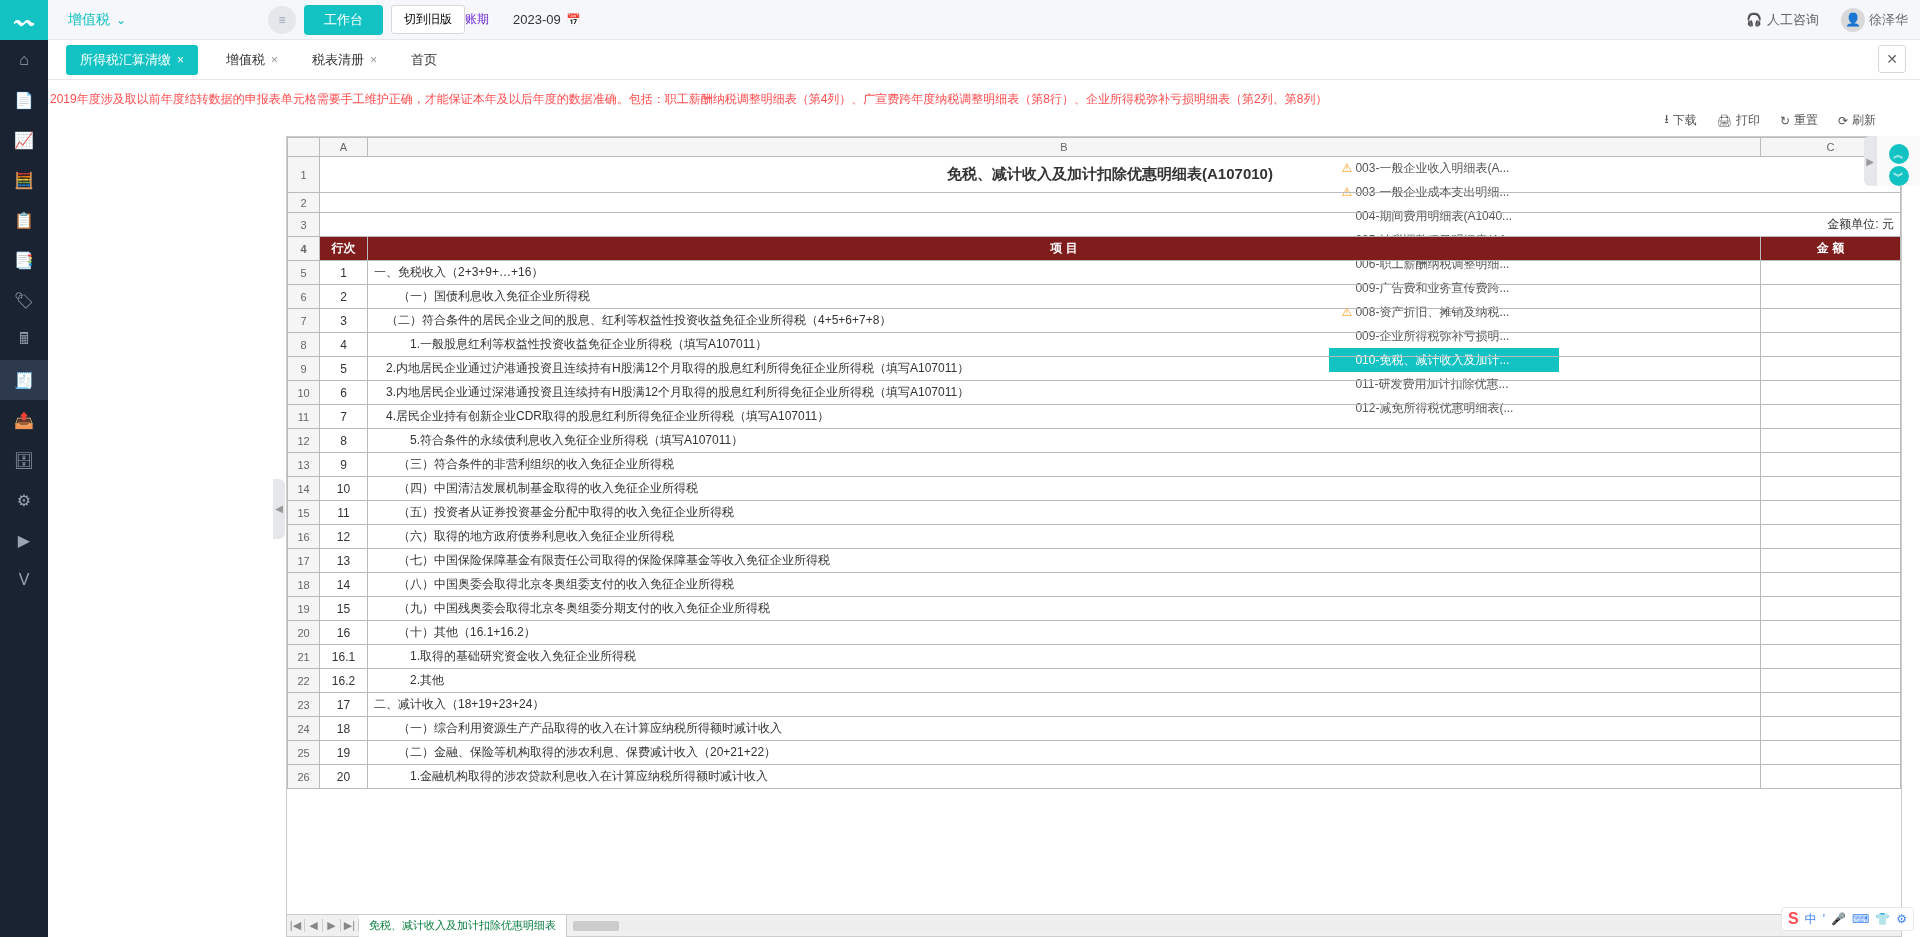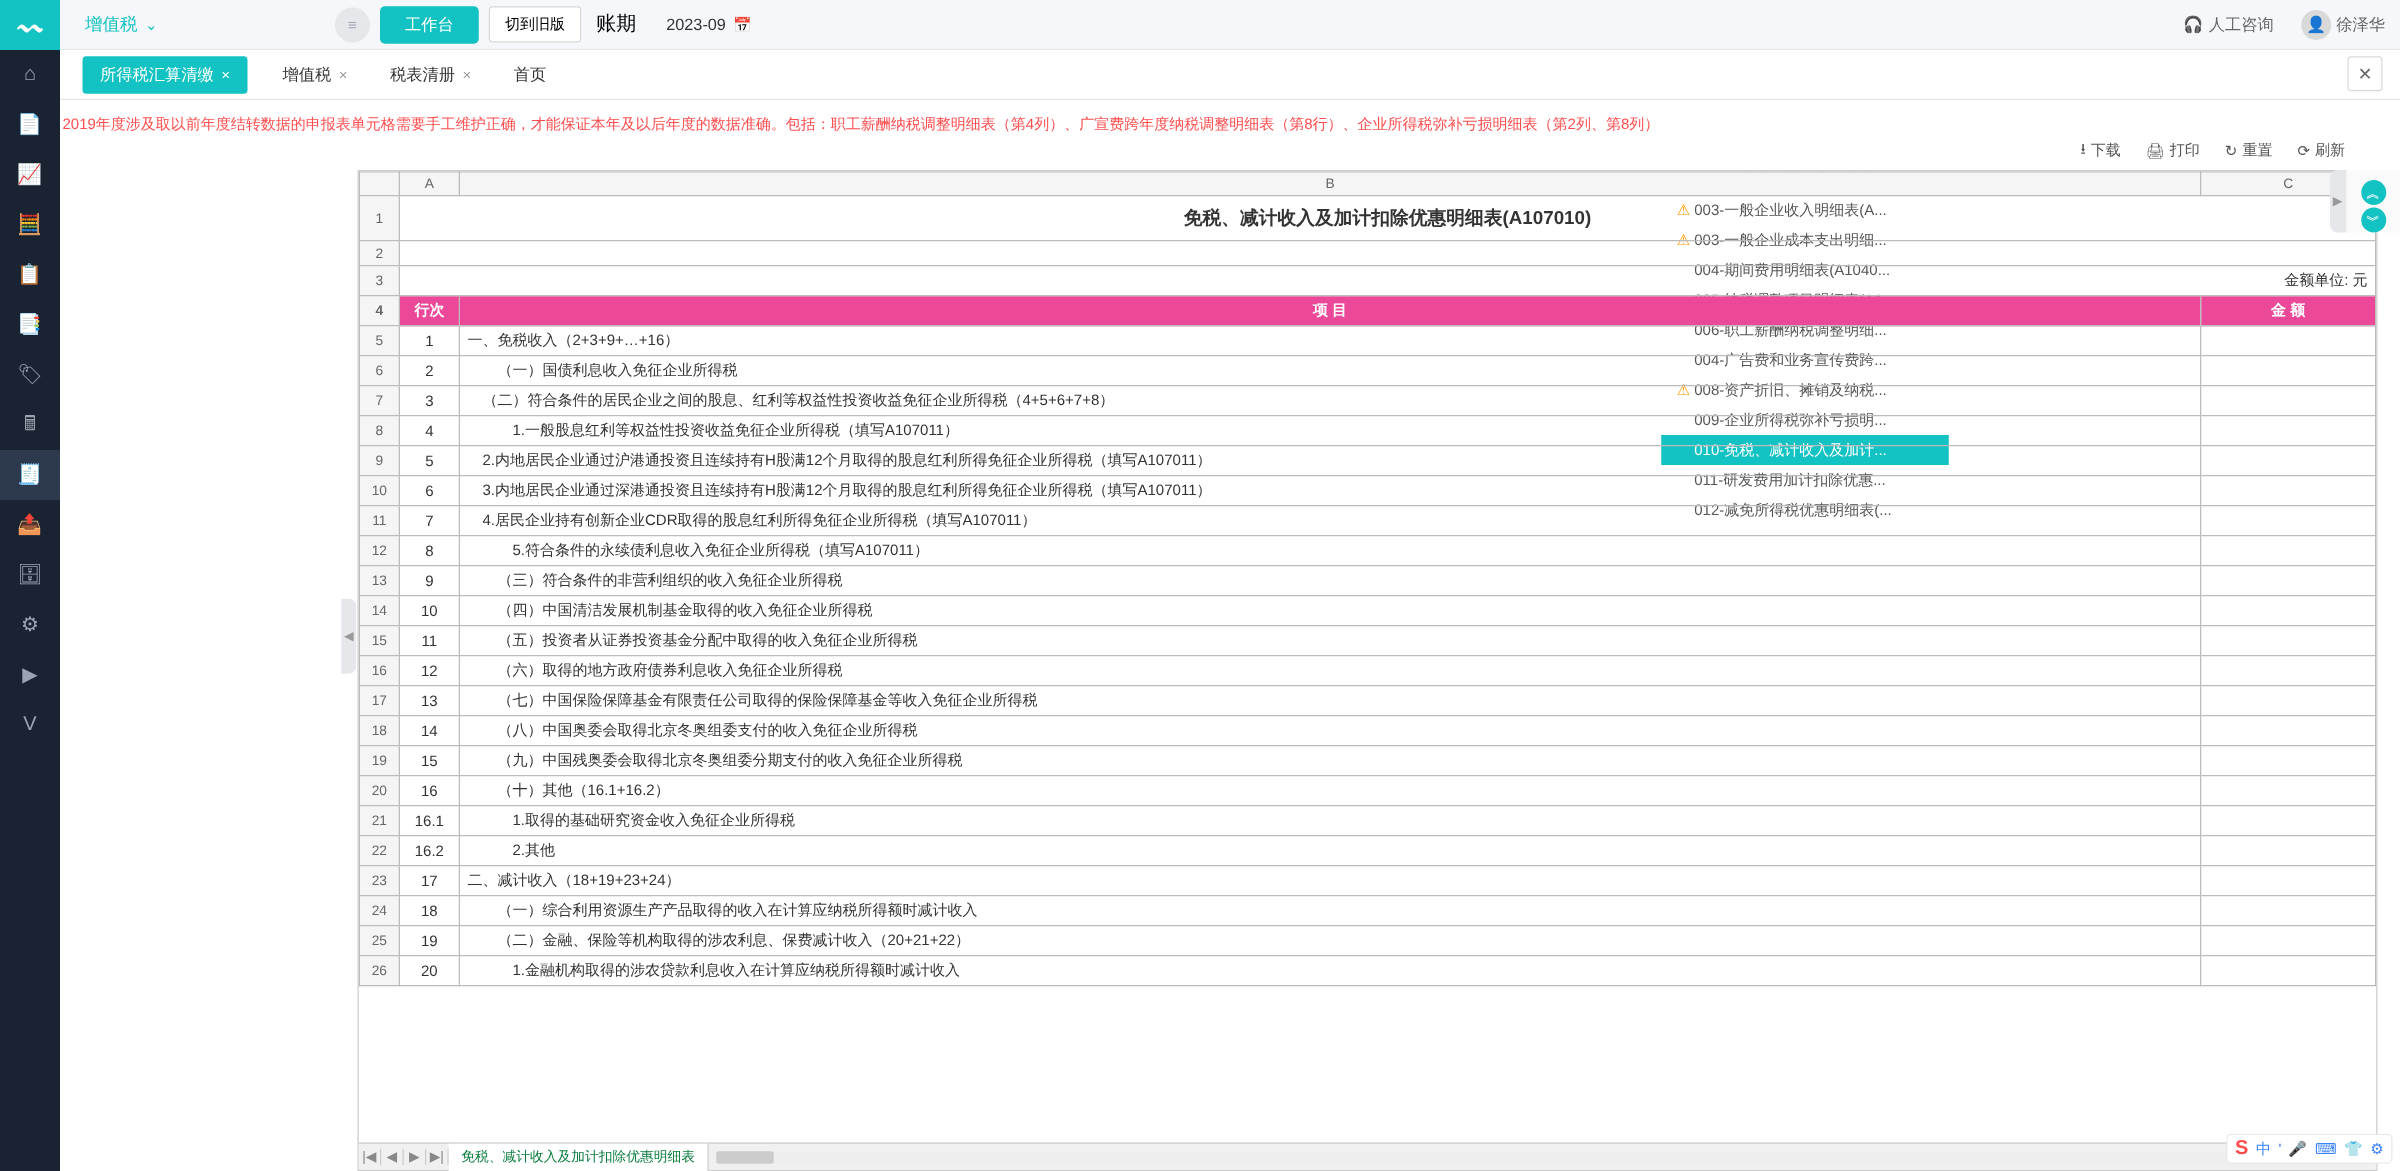--- a/index.html
+++ b/index.html
@@ -9,21 +9,21 @@
 .sidebar-nav .logo { width: 48px; height: 40px; display: flex; align-items: center; justify-content: center; color: #fff; font-size: 20px; }
 .sidebar-nav .nav-icon { width: 48px; height: 40px; display: flex; align-items: center; justify-content: center; color: #9aa4b2; font-size: 16px; cursor: pointer; }
 .sidebar-nav .nav-icon.active { color: #fff; background: #2d3a4d; }
 .main { flex: 1; display: flex; flex-direction: column; }
 .topbar { height: 40px; background: #f5f7fa; display: flex; align-items: center; padding: 0 12px; border-bottom: 1px solid #e5e7eb; }
 .topbar .dropdown { display: flex; align-items: center; gap: 6px; color: #13c2c2; font-size: 14px; padding: 0 8px; cursor: pointer; min-width: 200px; }
 .topbar .chevron { color: #13c2c2; font-size: 12px; }
 .topbar .circle-btn { width: 28px; height: 28px; border-radius: 50%; background: #e5e7eb; display: flex; align-items: center; justify-content: center; margin: 0 8px; cursor: pointer; color: #9aa4b2; }
 .topbar .btn-primary { background: #13c2c2; color: #fff; padding: 6px 20px; border-radius: 4px; border: none; cursor: pointer; font-size: 13px; }
 .topbar .btn-outline { background: #fff; border: 1px solid #d9d9d9; padding: 5px 12px; border-radius: 3px; margin-left: 8px; cursor: pointer; font-size: 12px; }
-.topbar .period-label { margin-left: 12px; color: #000000; font-size: 16px; }
+.topbar .period-label { margin-left: 0; color: #6d28d9; font-size: 12px; }
 .topbar .period-val { margin-left: 24px; color: #333; font-size: 13px; }
 .topbar .cal-icon { margin-left: 6px; color: #13c2c2; cursor: pointer; }
 .topbar .spacer { flex: 1; }
 .topbar .rlink { display: flex; align-items: center; gap: 4px; margin-left: 16px; color: #666; cursor: pointer; font-size: 13px; }
 .topbar .avatar { width: 24px; height: 24px; border-radius: 50%; background: #d9d9d9; display: flex; align-items: center; justify-content: center; color: #9aa4b2; margin-left: 6px; }
 .tabs { height: 40px; display: flex; align-items: center; padding: 0 18px; gap: 22px; border-bottom: 1px solid #e5e7eb; background: #fff; position: relative; }
 .tabs .tab { display: flex; align-items: center; gap: 6px; height: 40px; padding: 0 6px; cursor: pointer; color: #333; font-size: 13px; }
 .tabs .tab.active { background: #13c2c2; color: #fff; padding: 0 14px; border-radius: 3px; height: 30px; }
 .tabs .tab .x { color: #999; font-size: 12px; cursor: pointer; }
 .tabs .tab.active .x { color: #fff; }
@@ -39,21 +39,21 @@
 .doc-list .item .txt { overflow: hidden; text-overflow: ellipsis; }
 .collapse-handle { position: absolute; left: 225px; top: 50%; width: 12px; height: 60px; background: #e5e7eb; border-radius: 0 6px 6px 0; display: flex; align-items: center; justify-content: center; cursor: pointer; color: #999; font-size: 10px; z-index: 3; transform: translateY(-50%); }
 .sheet { position: absolute; left: 238px; top: 56px; right: 18px; bottom: 0; display: flex; flex-direction: column; border: 1px solid #ccc; }
 .sheet-grid { flex: 1; overflow: auto; }
 table { border-collapse: collapse; width: 100%; }
 th, td { border: 1px solid #bbb; padding: 3px 6px; font-size: 12px; height: 20px; }
 .colhead td { background: #f5f5f5; text-align: center; color: #666; height: 18px; font-size: 11px; }
 .rowhead { background: #f5f5f5; text-align: center; color: #666; width: 32px; font-size: 11px; }
 .title-cell { text-align: center; font-size: 15px; font-weight: bold; height: 36px; }
 .unit-cell { text-align: right; font-size: 12px; color: #333; height: 24px; }
-.thead td { background: #ec4899; color: #fff; text-align: center; font-weight: bold; height: 24px; }
+.thead td { background: #7f1d1d; color: #fff; text-align: center; font-weight: bold; height: 24px; }
 .hx { width: 48px; text-align: center; }
 .amt { width: 140px; }
 .sheet-tab-bar { height: 22px; background: #f0f0f0; display: flex; align-items: center; border-top: 1px solid #ccc; font-size: 11px; }
 .sheet-tab-bar .nav { display: flex; }
 .sheet-tab-bar .nav span { width: 18px; text-align: center; border-right: 1px solid #ccc; cursor: pointer; color: #888; }
 .sheet-tab-bar .stab { padding: 0 10px; border-right: 1px solid #ccc; height: 22px; display: flex; align-items: center; color: #0a7d3f; background: #fff; cursor: pointer; }
 .sheet-tab-bar .scroll { flex: 1; height: 10px; margin: 0 6px; background: #eee; position: relative; }
 .sheet-tab-bar .scroll .thumb { position: absolute; left: 0; width: 46px; height: 10px; background: #ccc; border-radius: 2px; }
 .year-panel { position: absolute; right: 0; top: 56px; width: 44px; border-left: 1px solid #e5e7eb; display: flex; flex-direction: column; align-items: center; padding-top: 8px; gap: 2px; background: #fafafa; }
 .year-panel .yr { font-size: 12px; color: #aaa; height: 26px; display: flex; align-items: center; cursor: pointer; }
@@ -172,21 +172,21 @@
           <div class="item">
             <span class="warn"></span>
             <span class="txt">005-纳税调整项目明细表(A1...</span>
           </div>
           <div class="item">
             <span class="warn"></span>
             <span class="txt">006-职工薪酬纳税调整明细...</span>
           </div>
           <div class="item">
             <span class="warn"></span>
-            <span class="txt">004-广告费和业务宣传费跨...</span>
+            <span class="txt">009-广告费和业务宣传费跨...</span>
           </div>
           <div class="item">
             <span class="warn">⚠</span>
             <span class="txt">008-资产折旧、摊销及纳税...</span>
           </div>
           <div class="item">
             <span class="warn"></span>
             <span class="txt">009-企业所得税弥补亏损明...</span>
           </div>
           <div class="item active">

